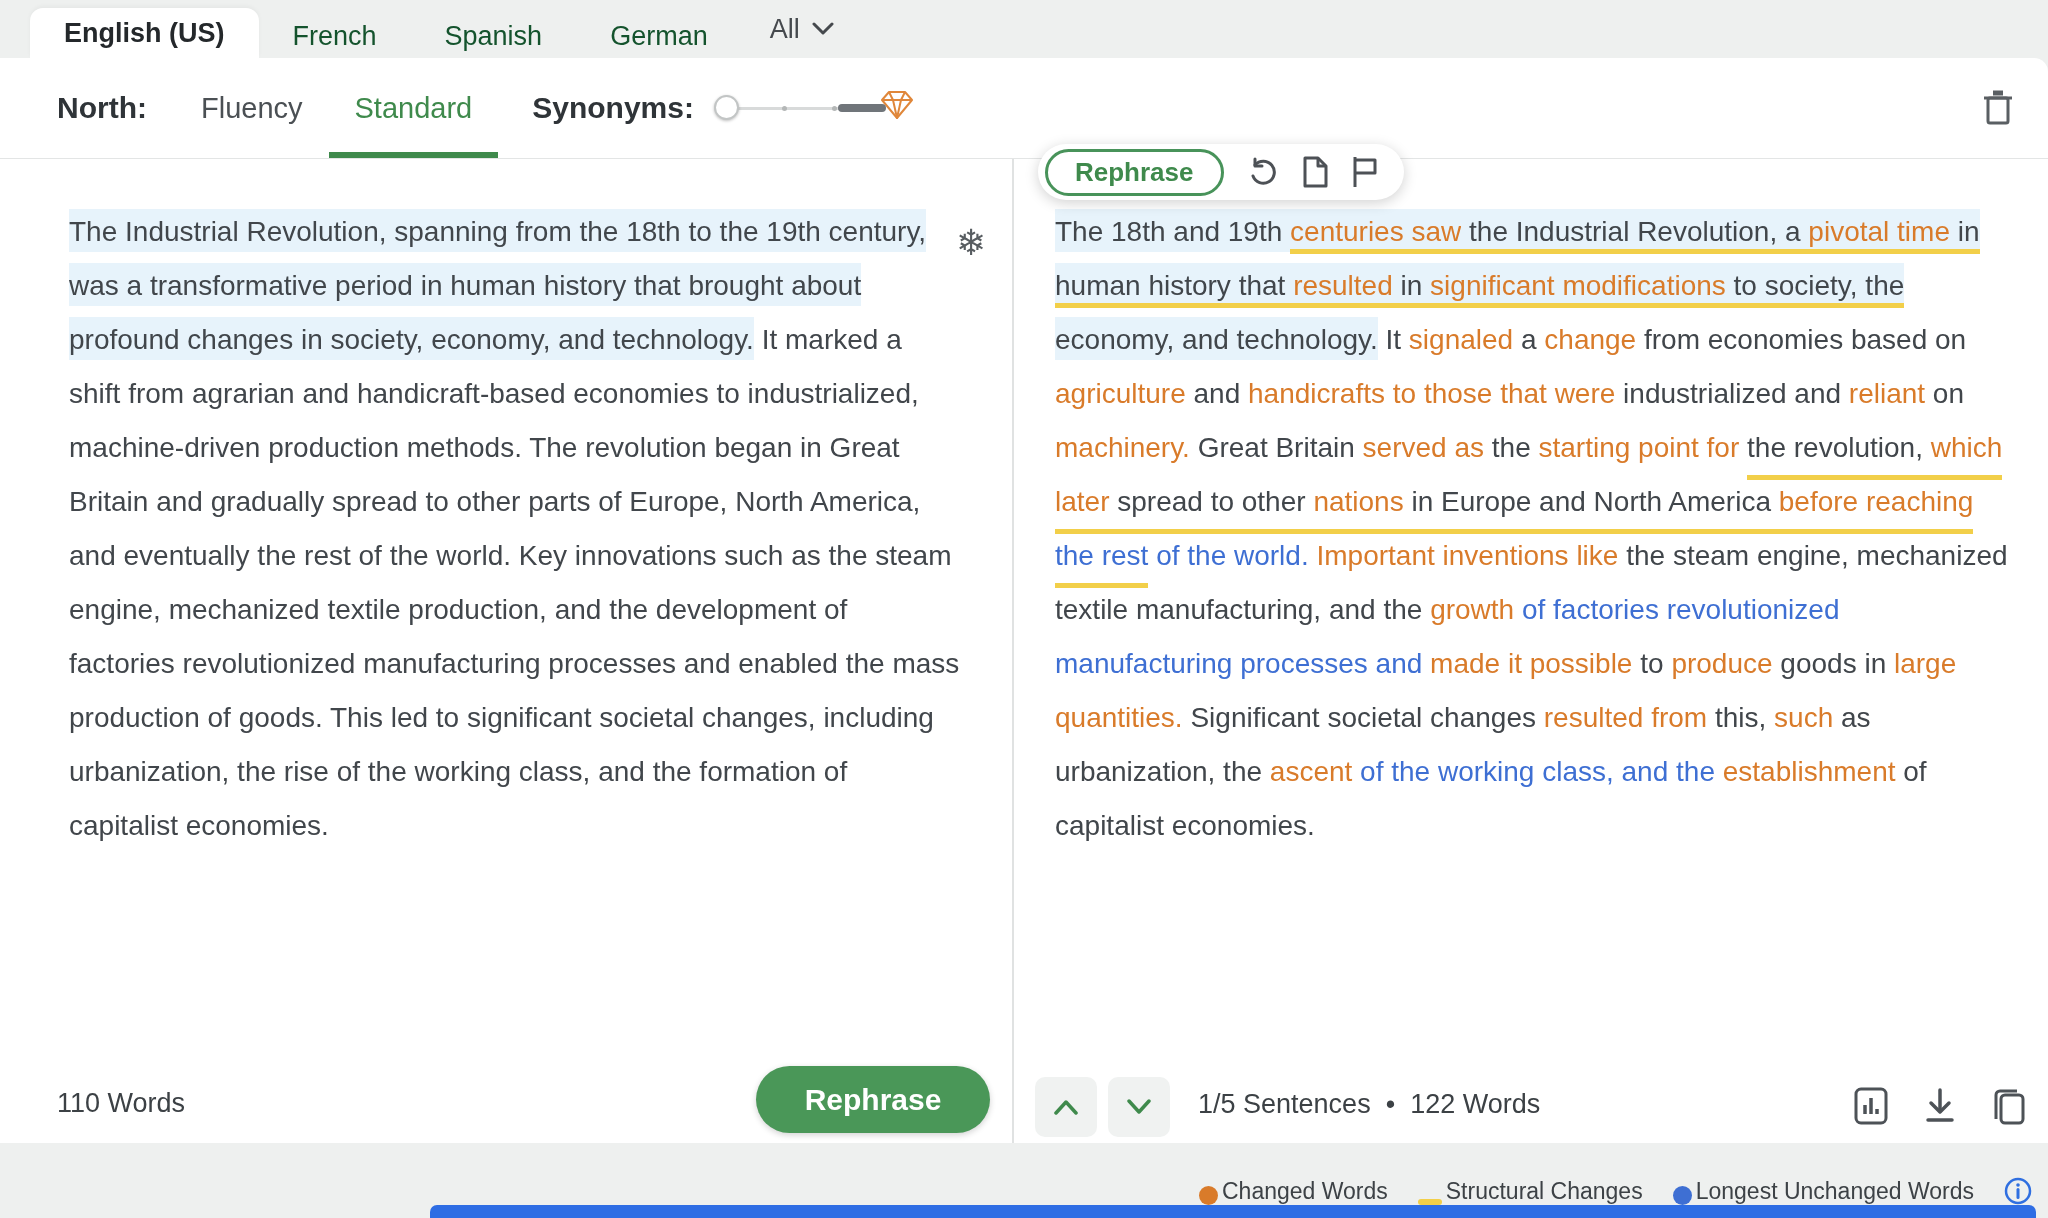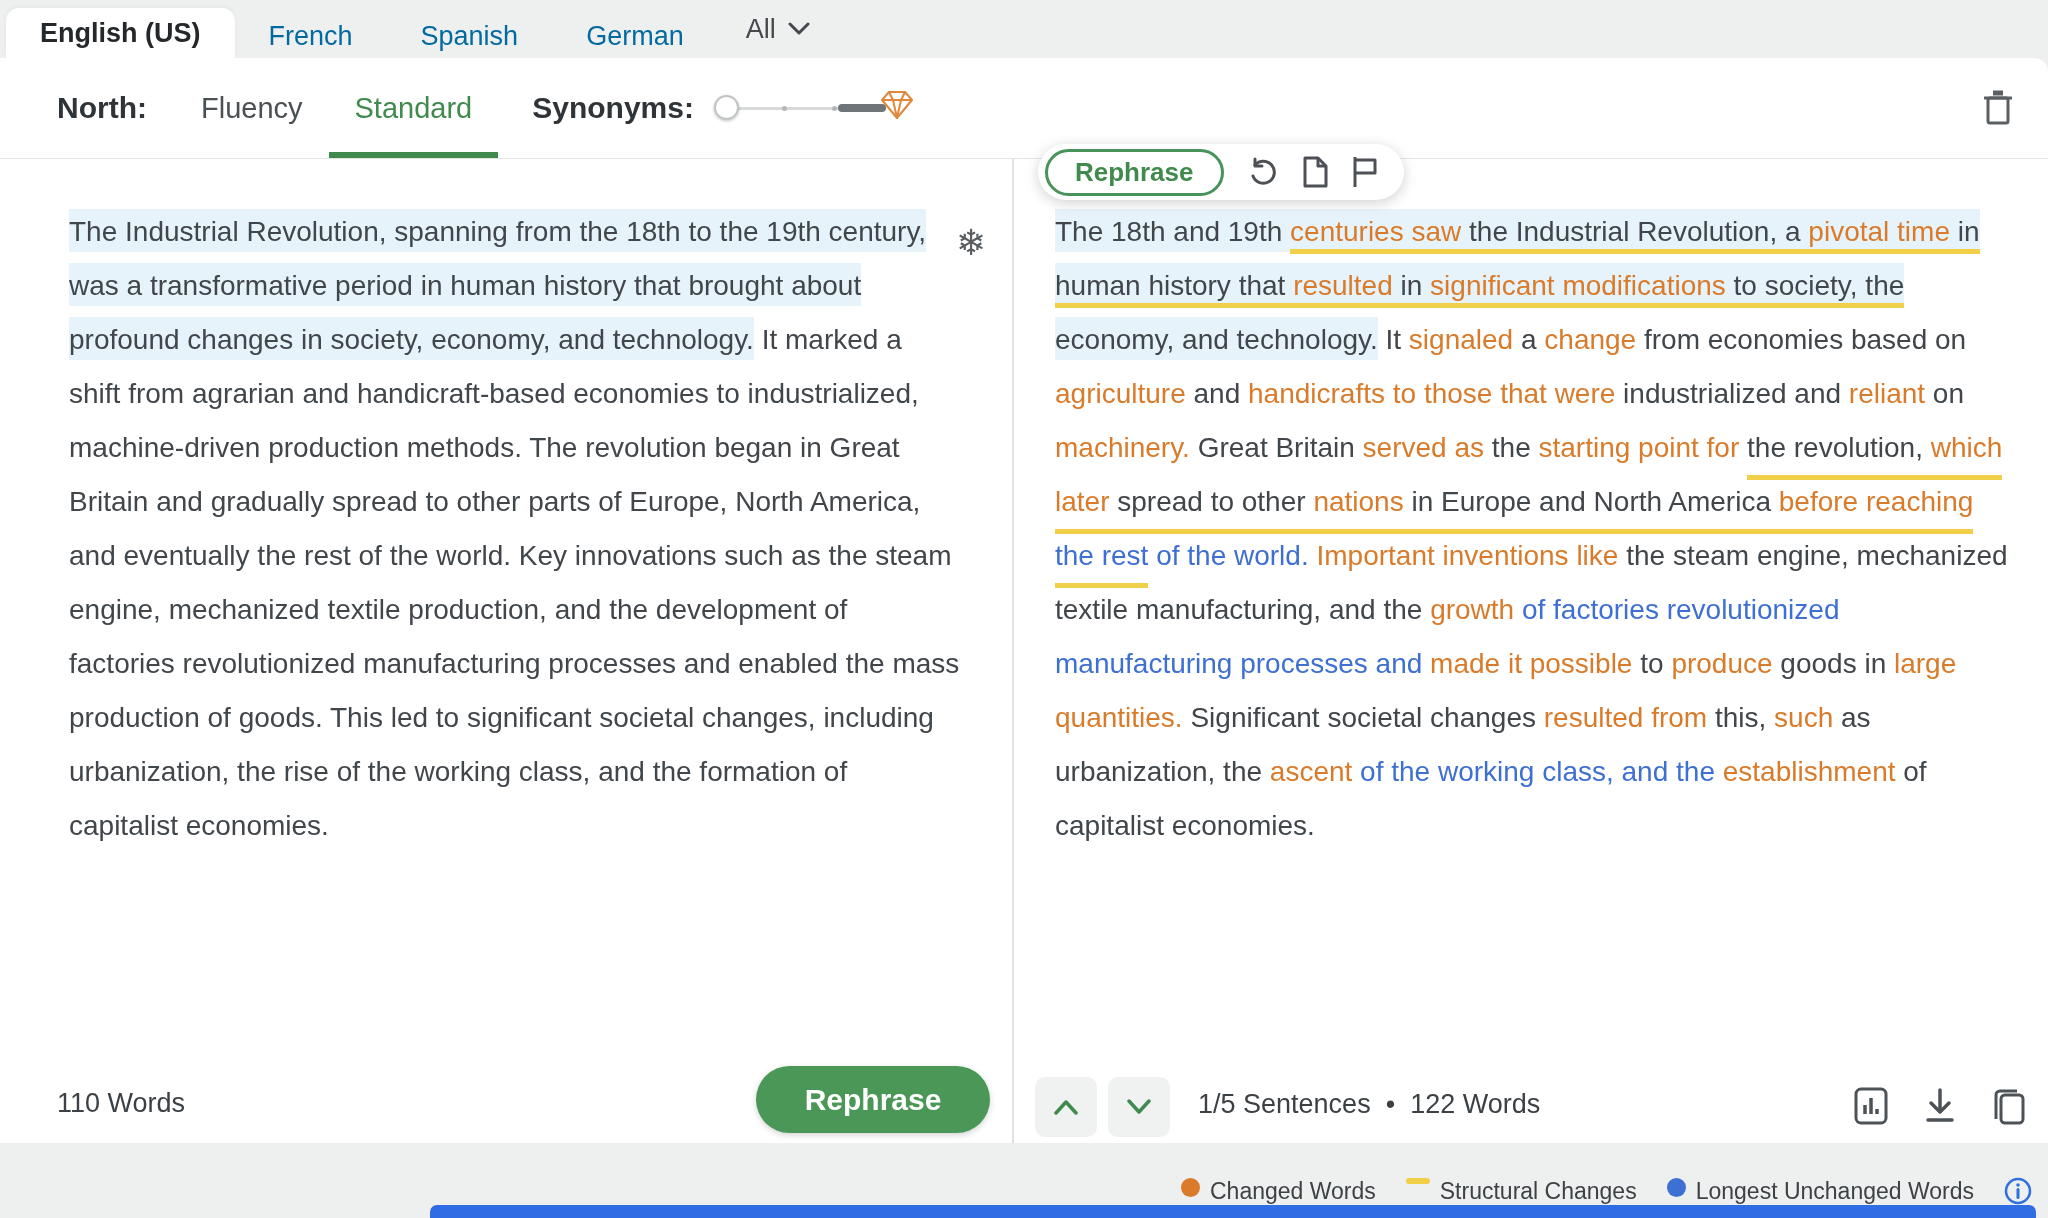--- a/index.html
+++ b/index.html
@@ -5,22 +5,22 @@
   :root{
     --green:#3f8a4c; --green-btn:#4a9758; --orange:#d97b2a; --blue:#3e6fd3;
     --yellow:#f2cf49; --hl:#e7f3fb; --premium-bg:#fbf0d7; --premium-tx:#ae6e1c;
     --text:#41464b; --head:#2f3438; --muted:#54595d; --bg:#eef0ef; --div:#e3e5e5;
     --info:#2f6fe0; --bar:#2e6de4;
   }
   html,body{margin:0;padding:0;background:#dfe2e1;}
   .stage{position:relative;width:2048px;height:1218px;background:var(--bg);
     font-family:"Liberation Sans",sans-serif;overflow:hidden;}
   
-  .tabbar{position:absolute;top:0;left:0;right:0;height:58px;display:flex;align-items:flex-end;padding-left:6px;}
-  .tab{display:flex;align-items:center;height:44px;padding:0 34px;font-size:27px;color:#0369a1;cursor:pointer;}
+  .tabbar{position:absolute;top:0;left:0;right:0;height:58px;display:flex;align-items:flex-end;padding-left:30px;}
+  .tab{display:flex;align-items:center;height:44px;padding:0 34px;font-size:27px;color:#14532d;cursor:pointer;}
   .tab.active{height:50px;background:#fff;border-radius:13px 13px 0 0;color:#24282b;font-weight:700;box-shadow:0 -2px 4px rgba(0,0,0,.04);}
   .tab-all{display:flex;align-items:center;gap:12px;height:58px;padding:0 20px 0 28px;font-size:27px;color:#45494d;cursor:pointer;}
   
   .card{position:absolute;top:58px;left:0;right:0;bottom:75px;background:#fff;border-radius:0 14px 0 0;}
   
   .modesbar{position:absolute;top:0;left:0;right:0;height:101px;border-bottom:1px solid var(--div);
     display:flex;align-items:center;padding:0 28px 0 57px;box-sizing:border-box;}
   .modes-label{font-size:30px;font-weight:700;color:var(--head);margin-right:28px;}
   .mode{height:100%;display:flex;align-items:center;padding:0 26px;font-size:29px;color:#4b5054;box-sizing:border-box;cursor:pointer;}
   .mode.active{color:var(--green);border-bottom:6px solid var(--green);padding-top:6px;}
@@ -61,21 +61,21 @@
     cursor:pointer;box-shadow:0 2px 6px rgba(0,0,0,.18);}
   .nav-btn{position:absolute;bottom:6px;width:62px;height:60px;border:none;border-radius:10px;background:#f0f2f1;
     color:var(--green);cursor:pointer;display:flex;align-items:center;justify-content:center;}
   #nav-up{left:1035px;} #nav-down{left:1108px;}
   .out-stats{position:absolute;left:1198px;bottom:23px;font-size:27px;color:#3c4145;}
   .out-stats b{font-weight:400;}
   .out-icons{position:absolute;right:22px;bottom:18px;display:flex;gap:36px;align-items:center;}
   .out-icons button{background:none;border:none;padding:0;color:#4d5257;cursor:pointer;display:flex;}
   
   .legend{position:absolute;right:16px;bottom:13px;display:flex;align-items:center;gap:30px;font-size:23px;color:#3d4246;}
-  .leg-item{display:flex;align-items:flex-start;gap:10px;}
+  .leg-item{display:flex;align-items:flex-end;gap:4px;}
   .leg-dot{width:19px;height:19px;border-radius:50%;}
   .leg-dash{width:24px;height:6px;border-radius:3px;}
   .info-btn{background:none;border:none;padding:0;color:var(--info);cursor:pointer;display:flex;}
   
   .bottom-bar{position:absolute;left:430px;right:12px;bottom:0;height:13px;background:var(--bar);border-radius:7px 7px 0 0;}
 </style>
 </head>
 <body>
 
 <div class="stage">

